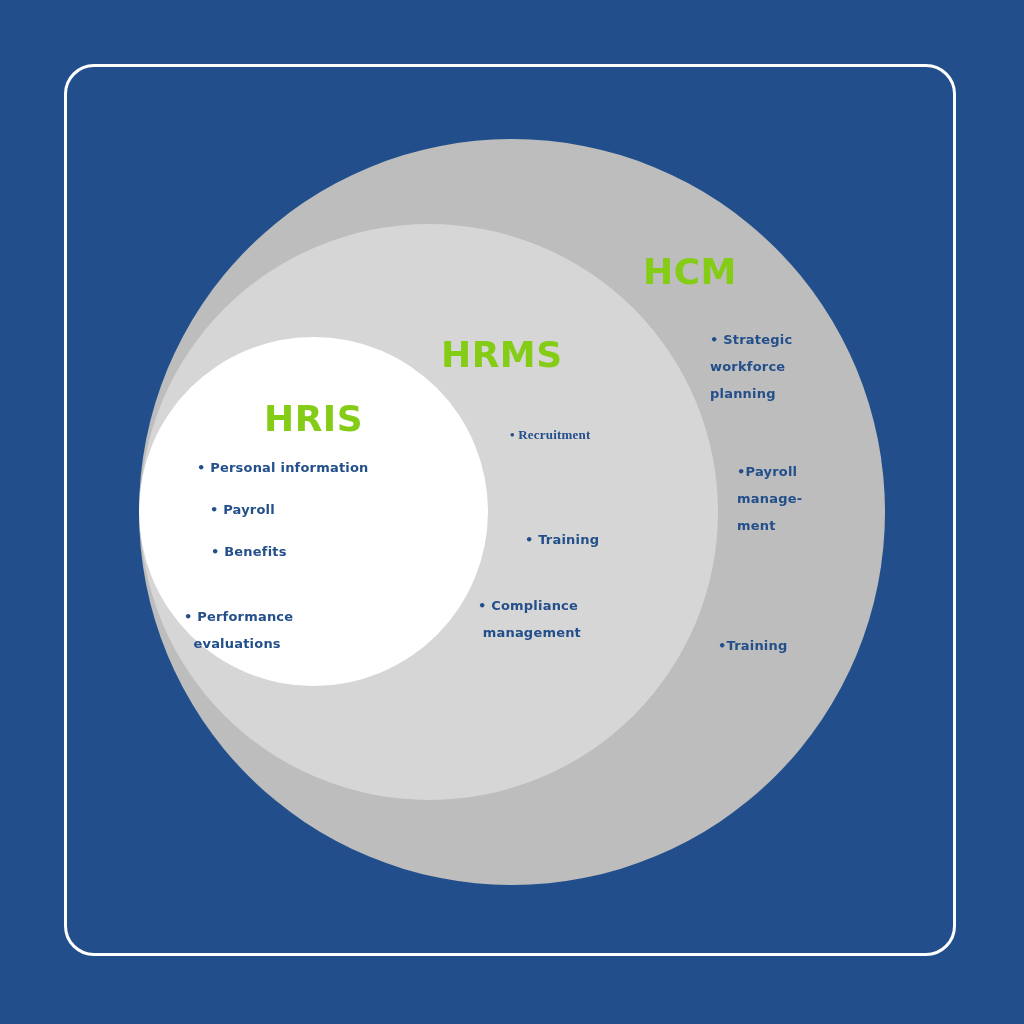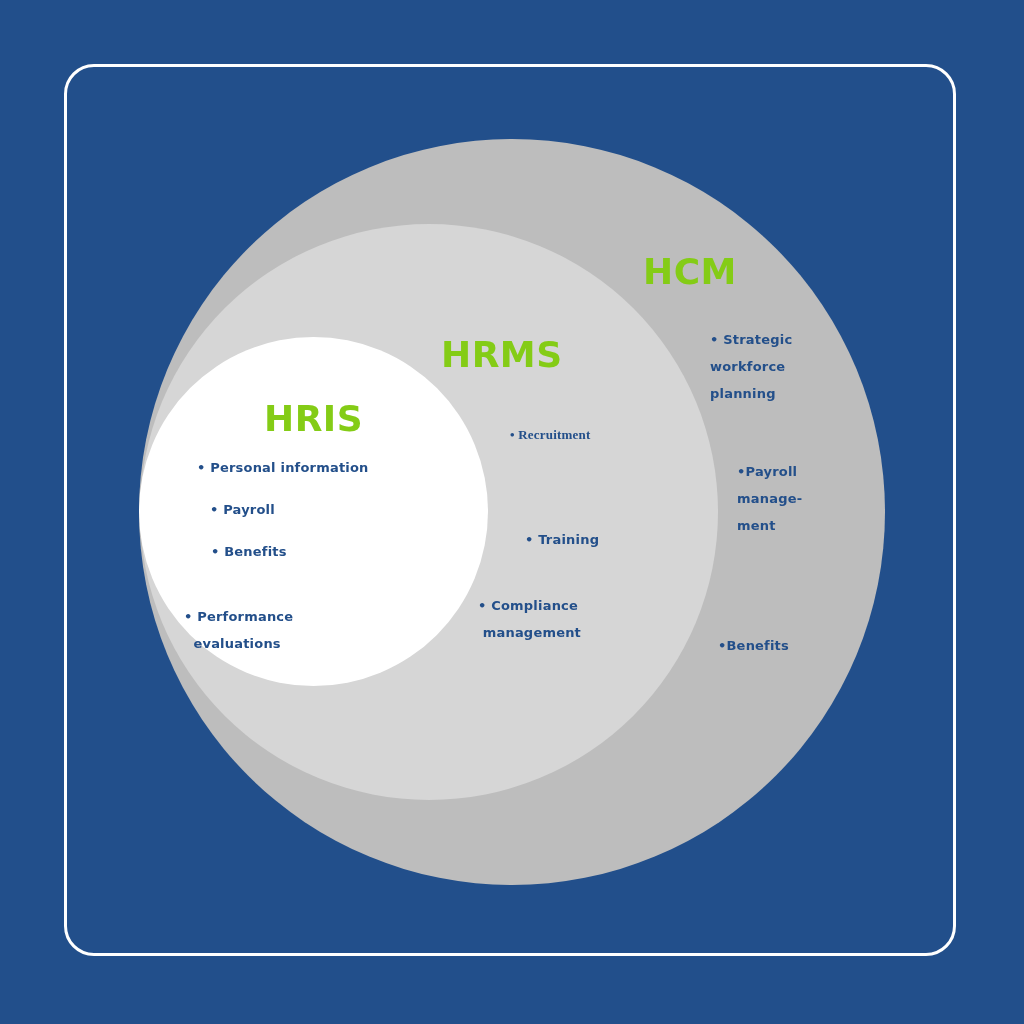--- a/index.html
+++ b/index.html
@@ -39,21 +39,21 @@
 <div class="circle c-hrms"></div>
 <div class="circle c-hris"></div>
 
 <div class="title" style="left:643px; top:254px;">HCM</div>
 <div class="item" style="left:710px; top:326px;">• Strategic
 workforce
 planning</div>
 <div class="item" style="left:737px; top:458px;">•Payroll
 manage-
 ment</div>
-<div class="item" style="left:718px; top:632px;">•Benefits</div>
+<div class="item" style="left:718px; top:632px;">•Training</div>
 
 <div class="title" style="left:441px; top:337px;">HRMS</div>
 <div class="item" style="left:510px; top:421px;font-family:Liberation Serif, serif;">• Recruitment</div>
 <div class="item" style="left:525px; top:505px;margin-top:21px;">• Training</div>
 <div class="item" style="left:478px; top:592px;">• Compliance
  management</div>
 
 <div class="title" style="left:264px; top:401px;">HRIS</div>
 <div class="item" style="left:184px; top:454px;margin-left:13px;">• Personal information</div>
 <div class="item" style="left:181px; top:496px;margin-left:29px;">• Payroll</div>

